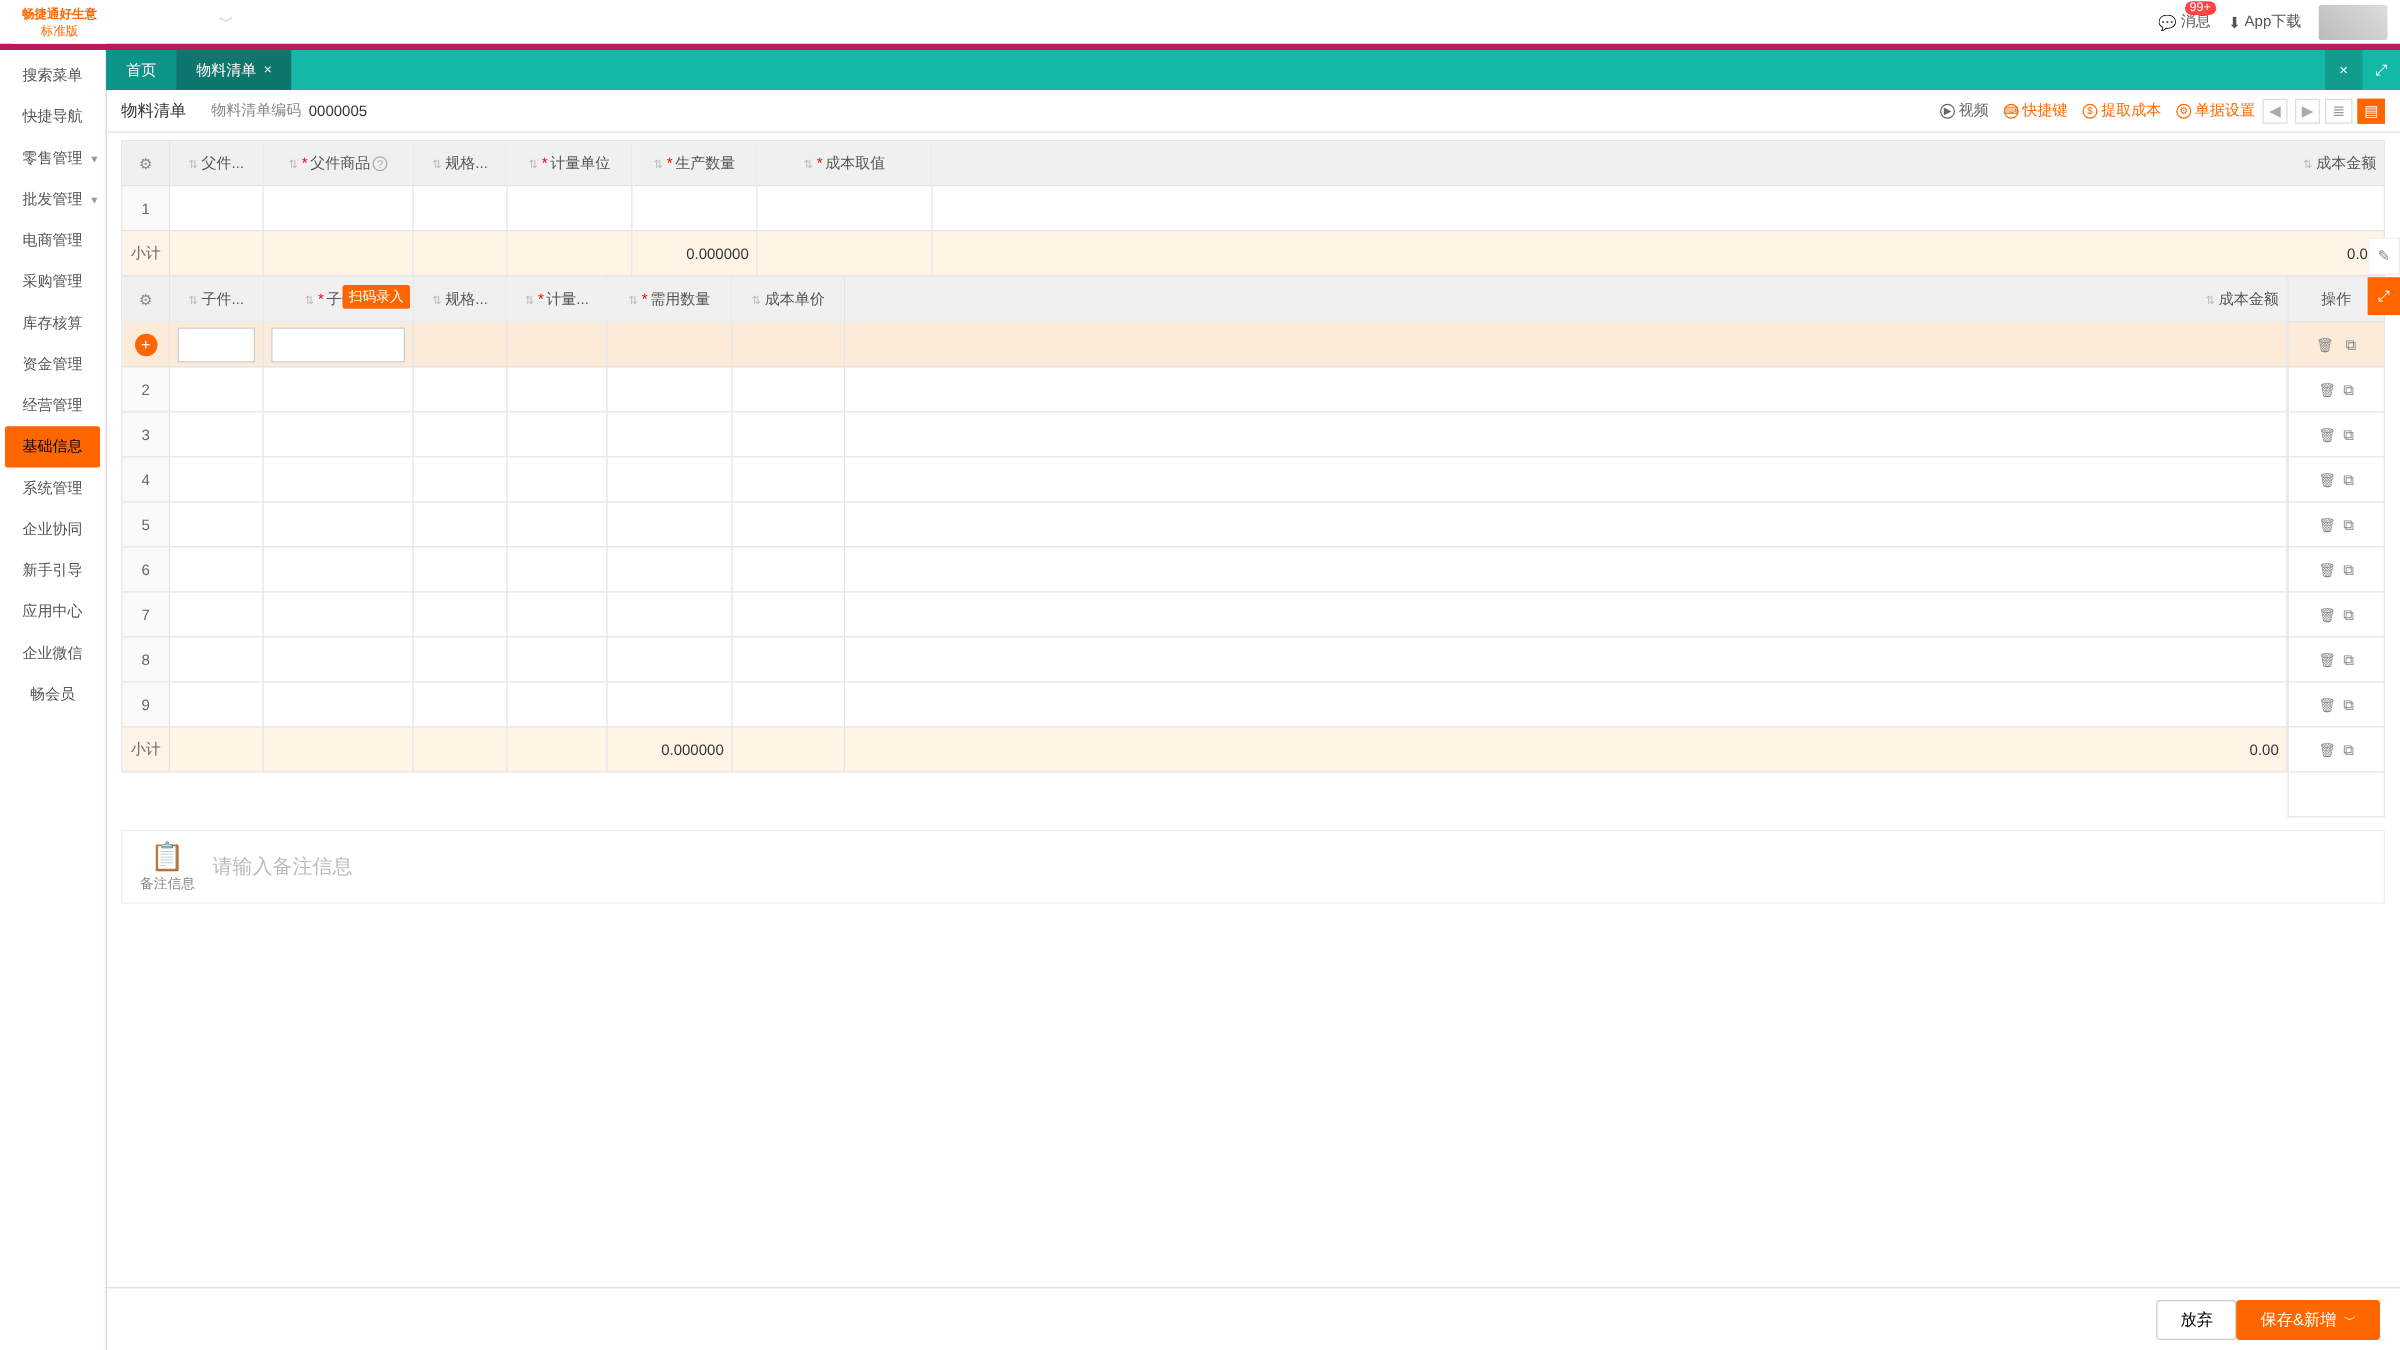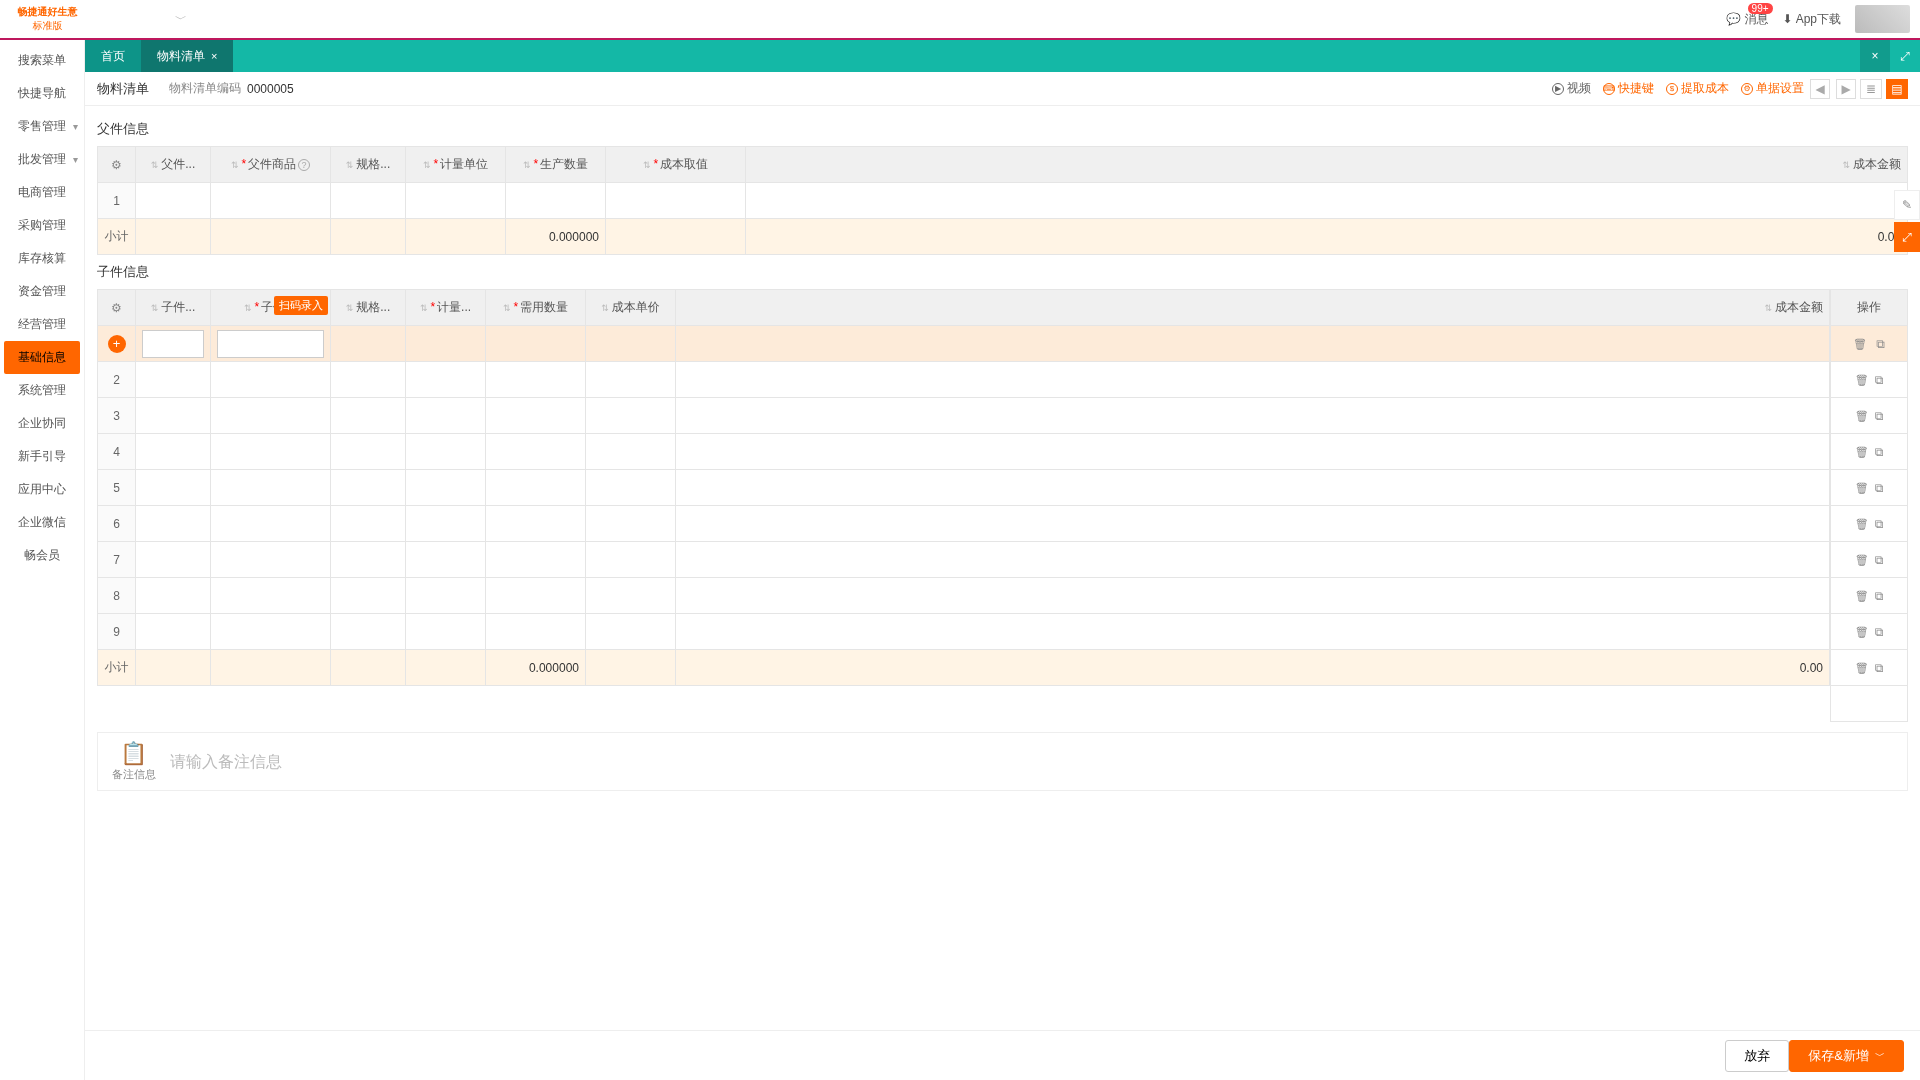--- a/index.html
+++ b/index.html
@@ -1,19 +1,19 @@
 <!DOCTYPE html>
 <html><head>
 <meta charset="utf-8">
 <style>
 * { margin: 0; padding: 0; box-sizing: border-box; }
 body { font-family: "Microsoft YaHei", Arial, sans-serif; font-size: 12px; color: #333; background: #fff; overflow: hidden; }
 
 
-.topbar { height: 40px; display: flex; align-items: center; padding: 0 10px; border-bottom: 2px solid #be185d; }
+.topbar { height: 40px; display: flex; align-items: center; padding: 0 10px; border-bottom: 5px solid #be185d; }
 .logo-block { width: 75px; height: 35px; background: #fff; display: flex; flex-direction: column; align-items: center; justify-content: center; color: #f60; font-size: 10px; }
 .logo-block .lg1 { font-weight: bold; }
 .company-select { margin-left: 10px; display: flex; align-items: center; color: #999; font-size: 12px; cursor: pointer; }
 .company-select .chev { margin-left: 80px; color: #bbb; }
 .topbar-spacer { flex: 1; }
 .top-icon { display: flex; align-items: center; margin-left: 14px; color: #555; cursor: pointer; position: relative; }
 .top-icon .ic { margin-right: 3px; }
 .badge { position: absolute; top: -8px; right: -4px; background: #f44; color: #fff; border-radius: 8px; padding: 0 4px; font-size: 10px; }
 .avatar { width: 55px; height: 28px; background: linear-gradient(45deg,#bbb,#ddd); margin-left: 14px; border-radius: 2px; }
 
@@ -204,21 +204,20 @@
       <div class="sh-view">
           <span class="i-list"></span>
         </div>
       <div class="sh-view active">
           <span class="i-layout"></span>
         </div>
     </div>
 
     <div class="content">
 
-      <div class="section-title">父件信息</div>
       <table class="grid">
         <colgroup>
           <col style="width:38px">
             <col style="width:75px">
             <col style="width:120px">
             <col style="width:75px">
             <col style="width:100px">
             <col style="width:100px">
             <col style="width:140px">
             <col>
@@ -252,21 +251,20 @@
               <td></td>
               <td></td>
               <td></td>
             <td class="right">0.000000</td>
             <td></td>
             <td class="right">0.00</td>
           </tr>
         </tbody>
       </table>
 
-      <div class="section-title">子件信息</div>
       <div class="child-wrap">
         <div class="child-main">
           <table class="grid">
             <colgroup>
               <col style="width:38px">
                 <col style="width:75px">
                 <col style="width:120px">
                 <col style="width:75px">
                 <col style="width:80px">
                 <col style="width:100px">

